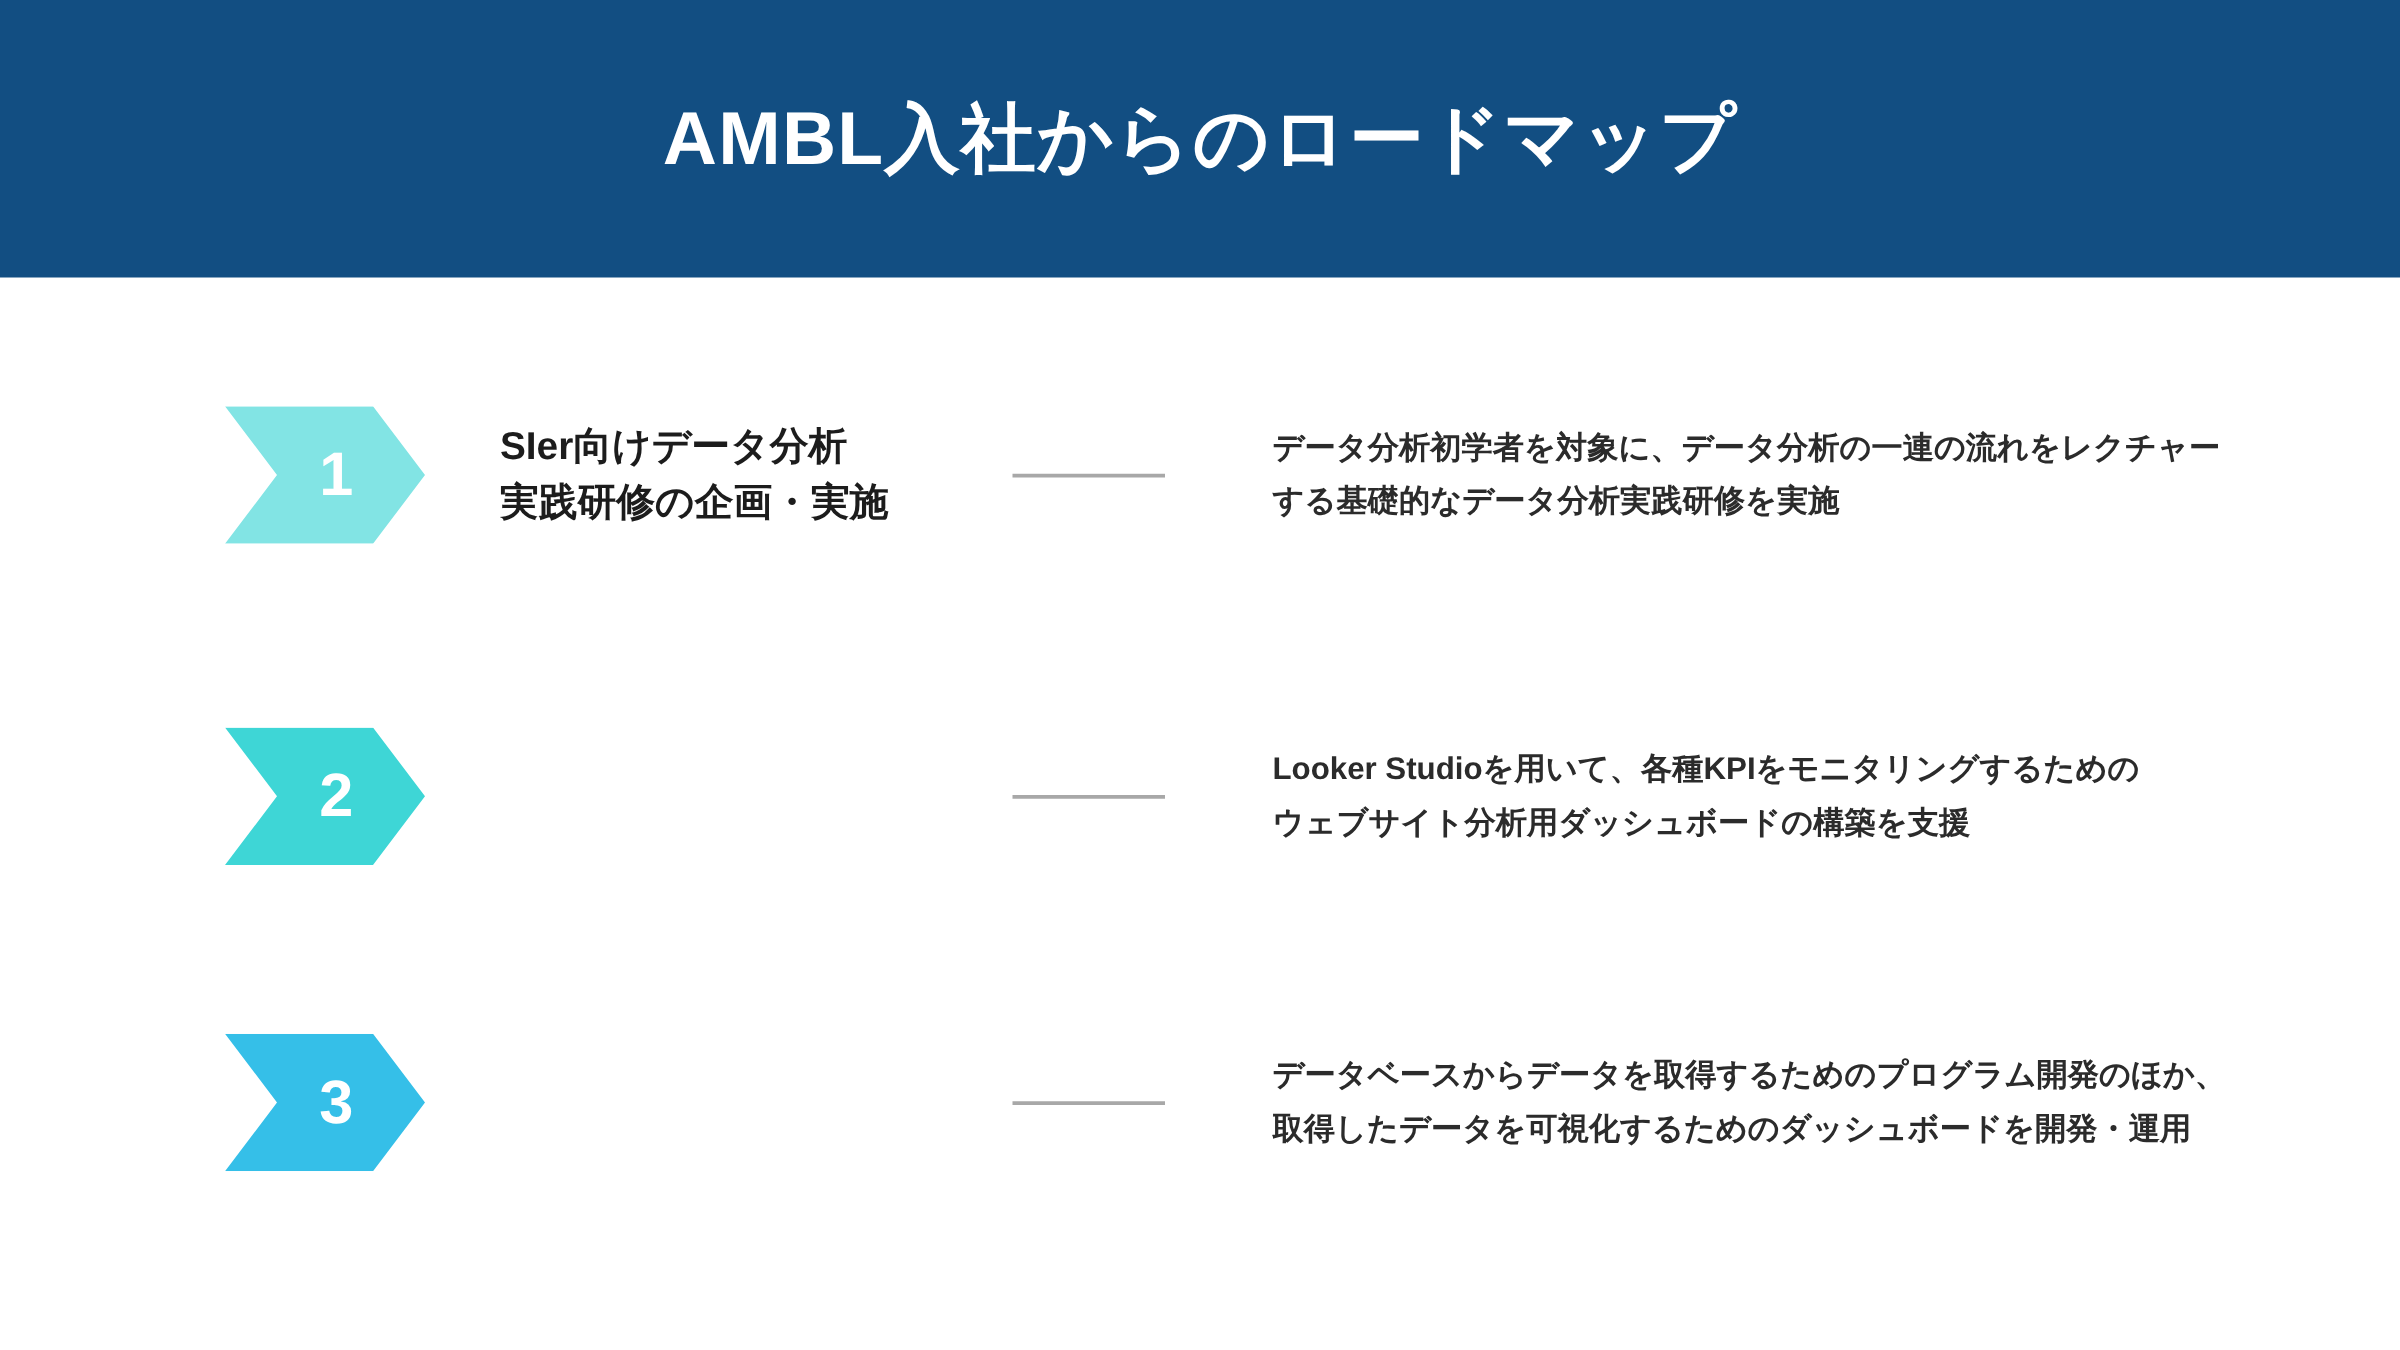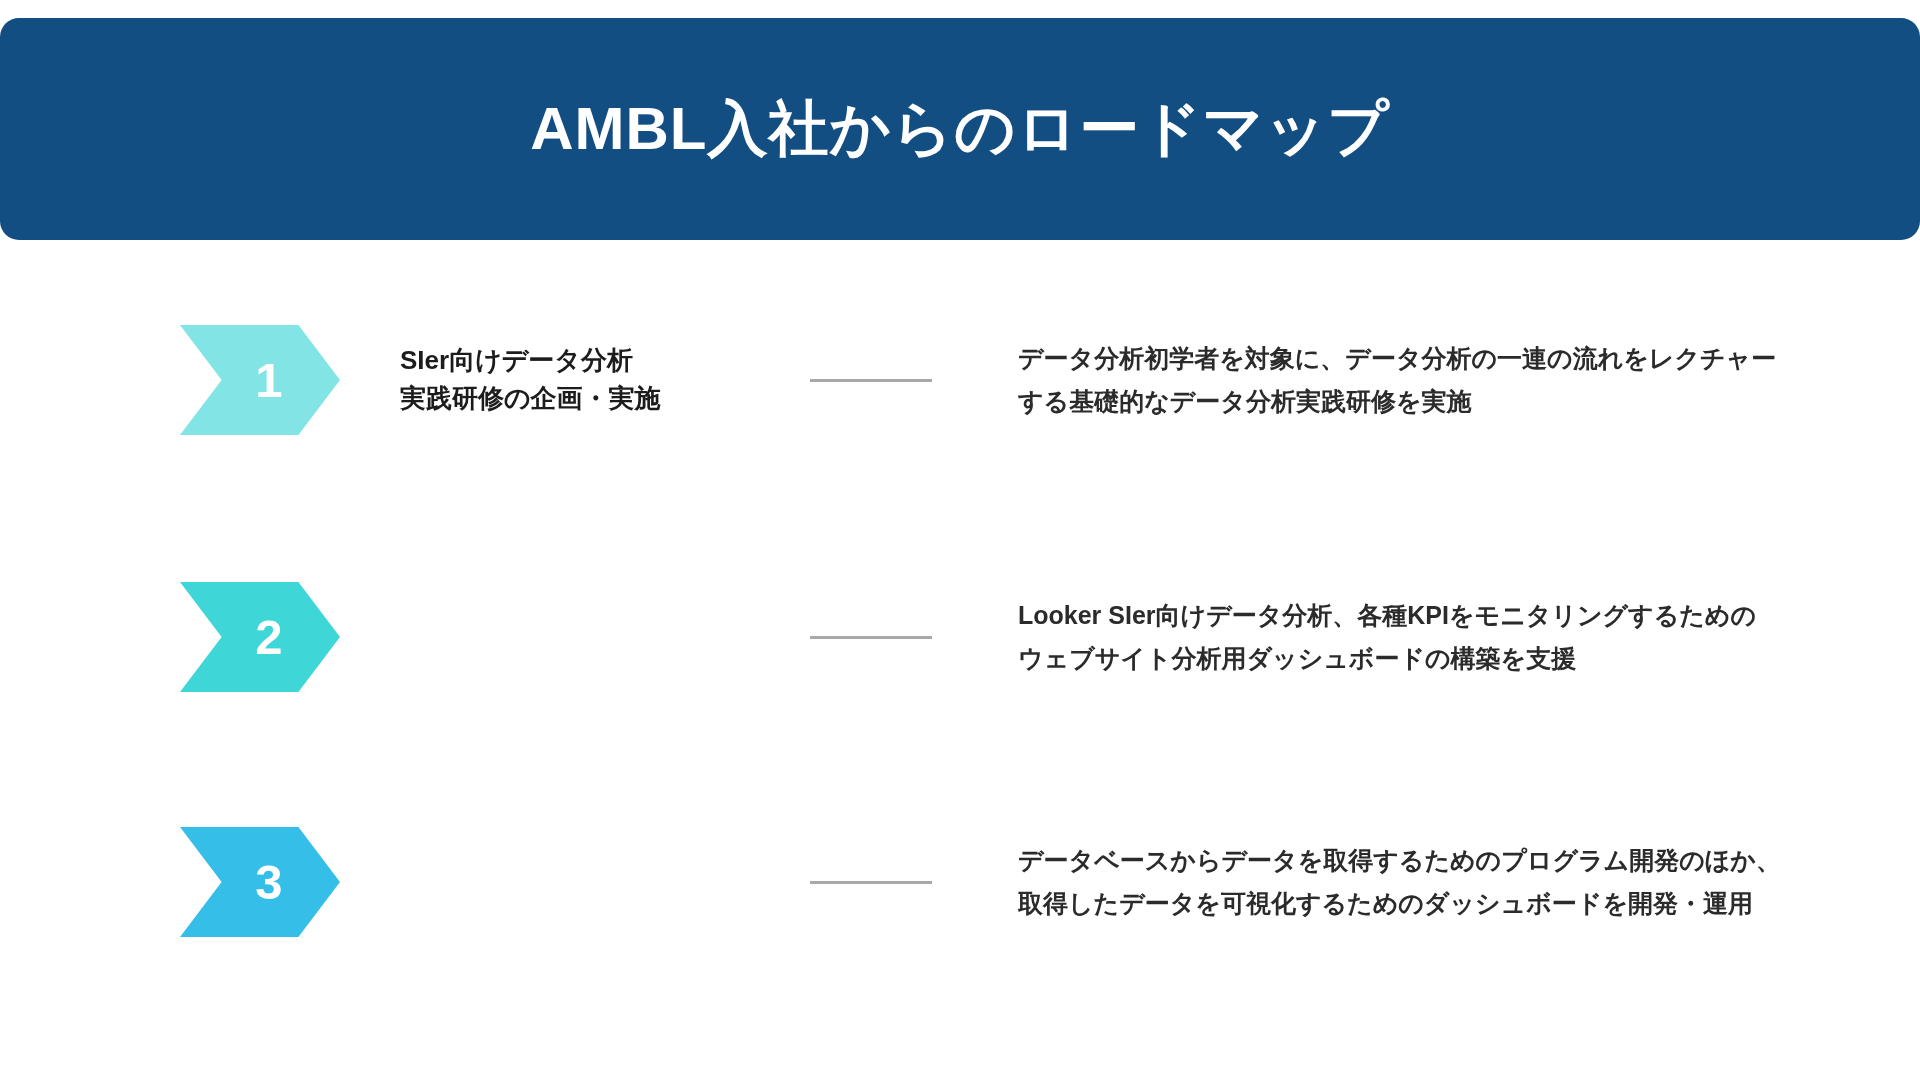--- a/index.html
+++ b/index.html
@@ -15,29 +15,28 @@
   .slide {
     position: relative;
     width: 1920px;
     height: 1080px;
     background: #ffffff;
   }
 
   
   .header {
     position: absolute;
-    top: 18px;
+    top: 0;
     left: 0;
     width: 1920px;
     height: 222px;
     background: #124e82;
     display: flex;
     align-items: center;
     justify-content: center;
-    border-radius: 19px;
   }
 
   .header-title {
     color: #ffffff;
     font-size: 60px;
     font-weight: bold;
     letter-spacing: 1px;
     line-height: 1;
     white-space: nowrap;
   }
@@ -95,21 +94,21 @@
     line-height: 1;
     transform: translateX(9px);
   }
 
   
   .step-title {
     position: absolute;
     left: 400px;
     width: 420px;
     color: #1c1c1c;
-    font-size: 26px;
+    font-size: 31px;
     font-weight: bold;
     line-height: 1.45;
   }
 
   .step-title div { white-space: nowrap; }
 
   
   .connector {
     position: absolute;
     left: 810px;
@@ -158,21 +157,21 @@
       </div>
     </div>
 
     <div class="step-row step-row-2">
       <div class="chevron-wrap">
         <div class="chevron chevron-2"></div>
         <span class="chevron-number">2</span>
       </div>
       <div class="connector"></div>
       <div class="step-desc">
-        <div>Looker SIer向けデータ分析、各種KPIをモニタリングするための</div>
+        <div>Looker Studioを用いて、各種KPIをモニタリングするための</div>
         <div>ウェブサイト分析用ダッシュボードの構築を支援</div>
       </div>
     </div>
 
     <div class="step-row step-row-3">
       <div class="chevron-wrap">
         <div class="chevron chevron-3"></div>
         <span class="chevron-number">3</span>
       </div>
       <div class="connector"></div>

